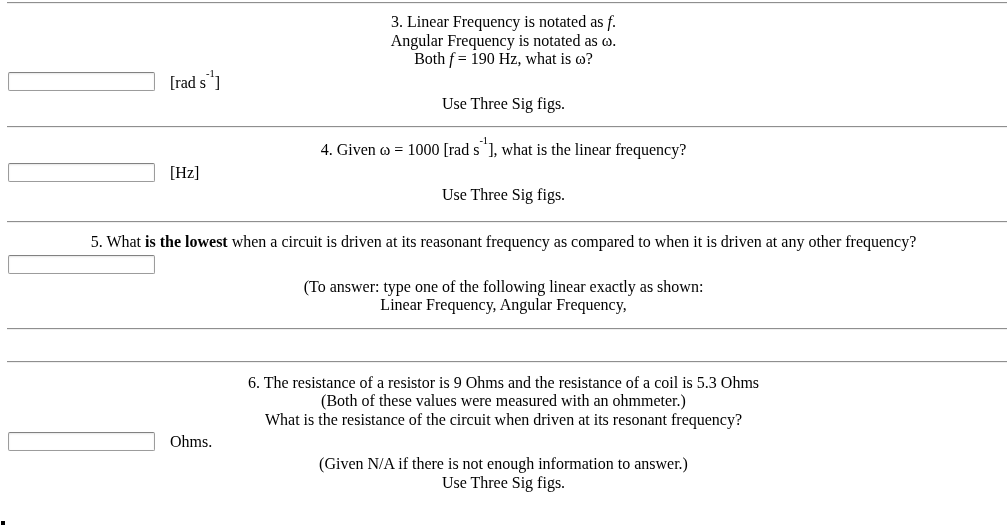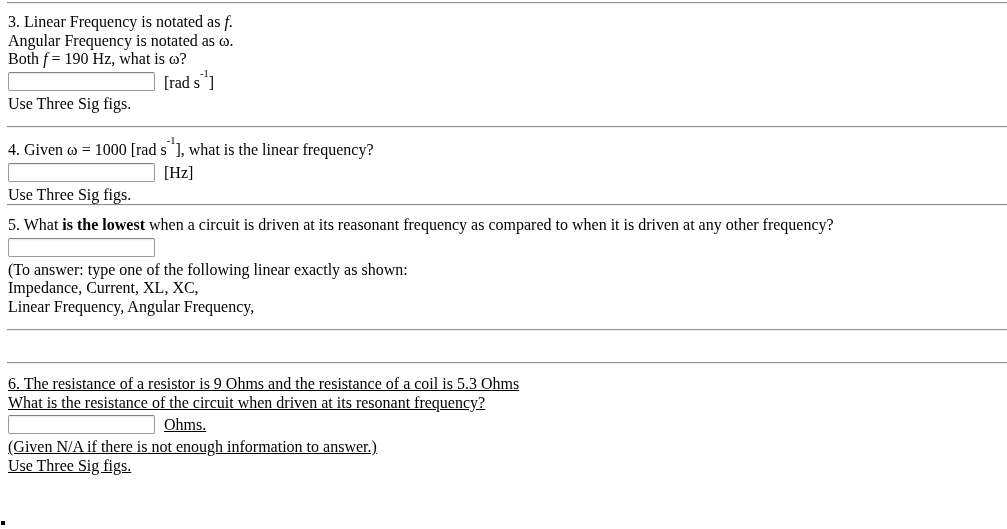--- a/index.html
+++ b/index.html
@@ -1,38 +1,38 @@
 <!DOCTYPE html>
 <html><head>
 <meta charset="utf-8">
 <style>
-  * { box-sizing: border-box; }
+  * { box-sizing: border-box; text-align: center; }
   html, body { margin: 0; padding: 0; }
   body {
     width: 1007px; height: 529px;
     background: #ffffff; color: #000000;
     font-family: "Liberation Serif", serif;
     font-size: 16px;
     overflow: hidden;
     position: relative;
   }
   hr.rule {
     border: 0; height: 0;
     border-top: 1px solid #8f8f8f;
     border-bottom: 1px solid #efefef;
     margin: 0 0 0 7px;
   }
   hr.rule-top { margin-top: 2px; }
   section.question { padding: 9px 8px 13px 8px; }
-  section.q4 { padding-top: 9px; padding-bottom: 0; }
+  section.q4 { padding-top: 9px; padding-bottom: 17px; }
   section.q5 { padding-top: 10px; }
-  section.q6 { padding-top: 11px; padding-bottom: 8px; text-decoration: underline; }
+  section.q6 { padding-top: 11px; padding-bottom: 8px; }
   .line { line-height: 18.5px; white-space: nowrap; }
   .answer-row {
-    display: flex; align-items: center; gap: 9px;
+    display: flex; align-items: center; gap: 15px;
     margin: 3px 0 4px 0; height: 19px; line-height: 19px; white-space: nowrap;
   }
   input.answer {
     width: 147px; height: 19px;
     border: 1px solid #9c9c9c; border-top-color: #818181;
     border-radius: 2px;
     background: #ffffff;
     box-shadow: inset 0 1px 2px rgba(0,0,0,0.10);
     font-family: "Liberation Sans", sans-serif; font-size: 13px;
     padding: 0 3px;
@@ -74,30 +74,30 @@
 </section>
 
 <hr class="rule">
 
 <section class="question q5">
   <div class="line"><span>5. What </span><span class="bold">is the lowest</span><span> when a circuit is driven at its reasonant frequency as compared to when it is driven at any other frequency?</span></div>
   <div class="answer-row">
     <input class="answer" type="text" value="" style="">
   </div>
   <div class="line">(To answer: type one of the following linear exactly as shown:</div>
-  <div class="line">Impedance, Current, XL, XC,</div>
   <div class="line">Linear Frequency, Angular Frequency,</div>
 </section>
 
 <hr class="rule">
 <div class="empty-block"></div>
 <hr class="rule">
 
 <section class="question q6">
   <div class="line">6. The resistance of a resistor is 9 Ohms and the resistance of a coil is 5.3 Ohms</div>
+  <div class="line">(Both of these values were measured with an ohmmeter.)</div>
   <div class="line">What is the resistance of the circuit when driven at its resonant frequency?</div>
   <div class="answer-row">
     <input class="answer" type="text" value="" style="">
     <span class="unit">Ohms.</span>
   </div>
   <div class="line">(Given N/A if there is not enough information to answer.)</div>
   <div class="line">Use Three Sig figs.</div>
 </section>
 
 <div class="stray-glyph"></div>

